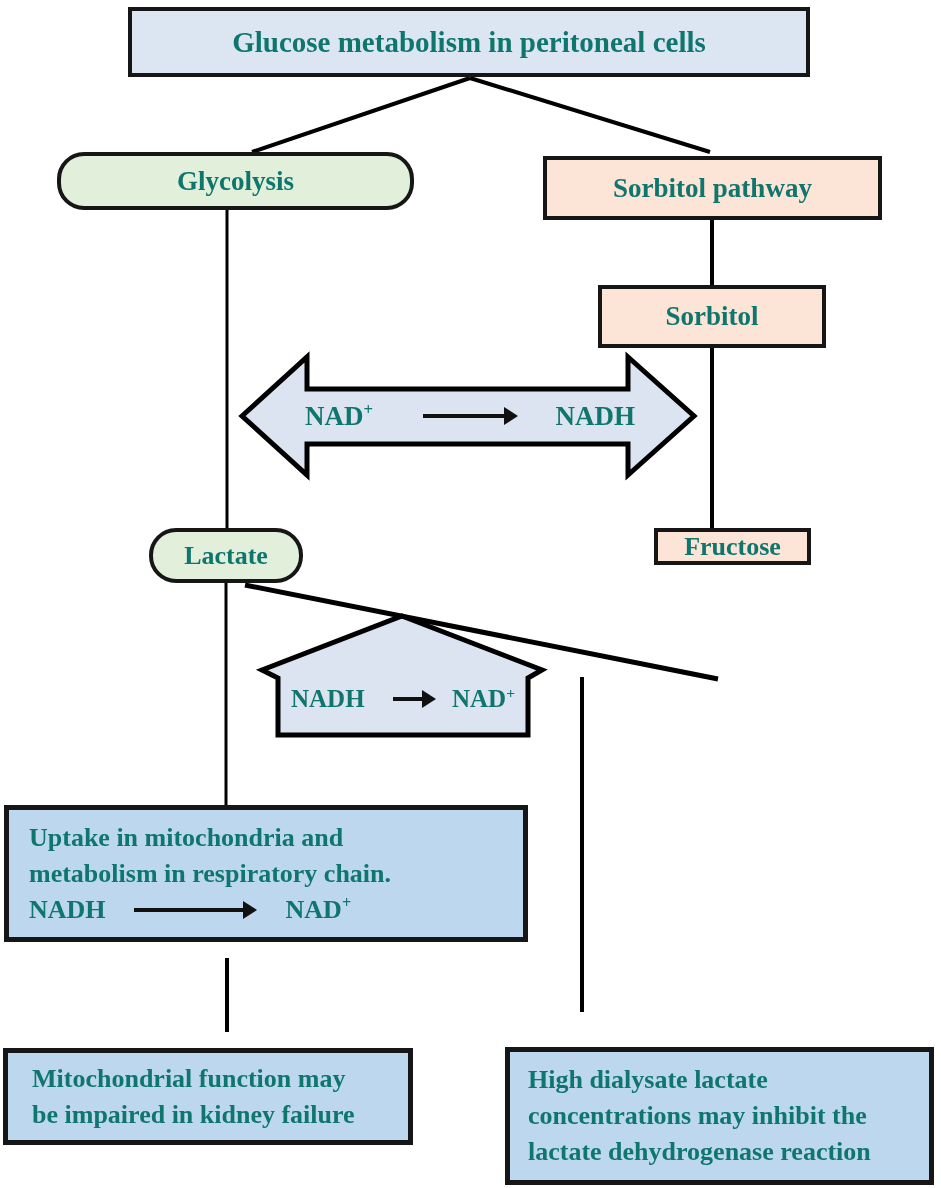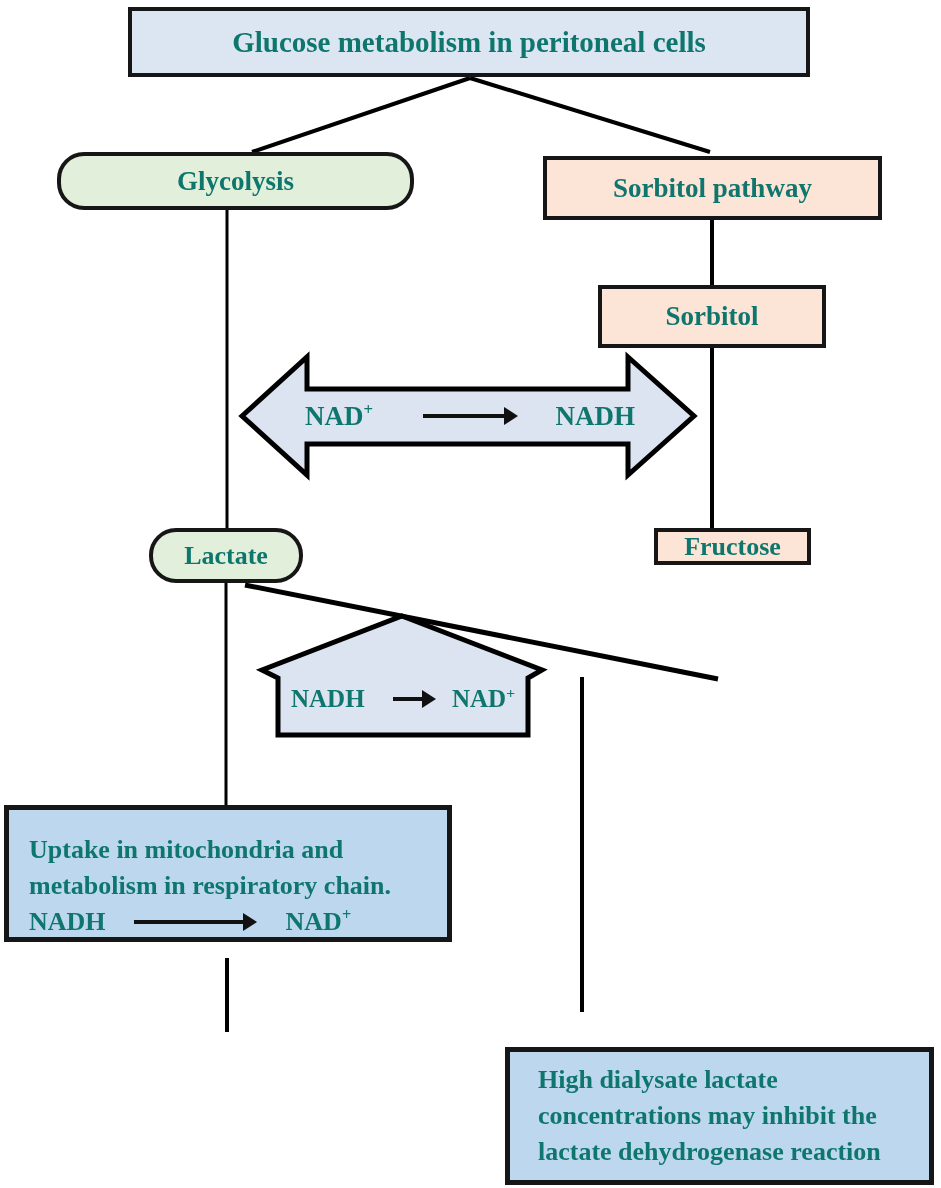--- a/index.html
+++ b/index.html
@@ -102,30 +102,34 @@
     <span class="small-label-text">Fructose</span>
   </div>
 
   <div class="overlay" style="left:291px;top:674px;width:224px;height:50px;justify-content:space-between;">
     <span class="rx" style="font-size:25px;">NADH</span>
     <span class="arr" style="width:30px;"></span>
     <span class="rx" style="font-size:25px;"><span>NAD</span><sup>+</sup></span>
   </div>
 
 
-  <div class="note" style="left:4px;top:805px;width:448px;height:137px;padding-left:20px;justify-content:flex-start;padding-top:22px;">
+  <div class="note" style="left:4px;top:805px;width:524px;height:137px;padding-left:20px;justify-content:flex-start;padding-top:10px;">
     <div class="ln">Uptake in mitochondria and</div>
     <div class="ln">metabolism in respiratory chain.</div>
     <div class="ln" style="display:flex;align-items:center;">
       <span>NADH</span>
       <span class="arr" style="width:110px;margin-left:28px;"></span>
       <span style="margin-left:42px;"><span>NAD</span><sup>+</sup></span>
     </div>
   </div>
 
+  <div class="note" style="left:3px;top:1048px;width:410px;height:97px;padding-left:24px;">
+    <div class="ln">Mitochondrial function may</div>
+    <div class="ln">be impaired in kidney failure</div>
+  </div>
 
-  <div class="note" style="left:505px;top:1047px;width:429px;height:138px;padding-left:28px;">
+  <div class="note" style="left:505px;top:1047px;width:429px;height:138px;padding-left:18px;">
     <div class="ln">High dialysate lactate</div>
     <div class="ln">concentrations may inhibit the</div>
     <div class="ln">lactate dehydrogenase reaction</div>
   </div>
 
 </div>
 
 </body></html>

